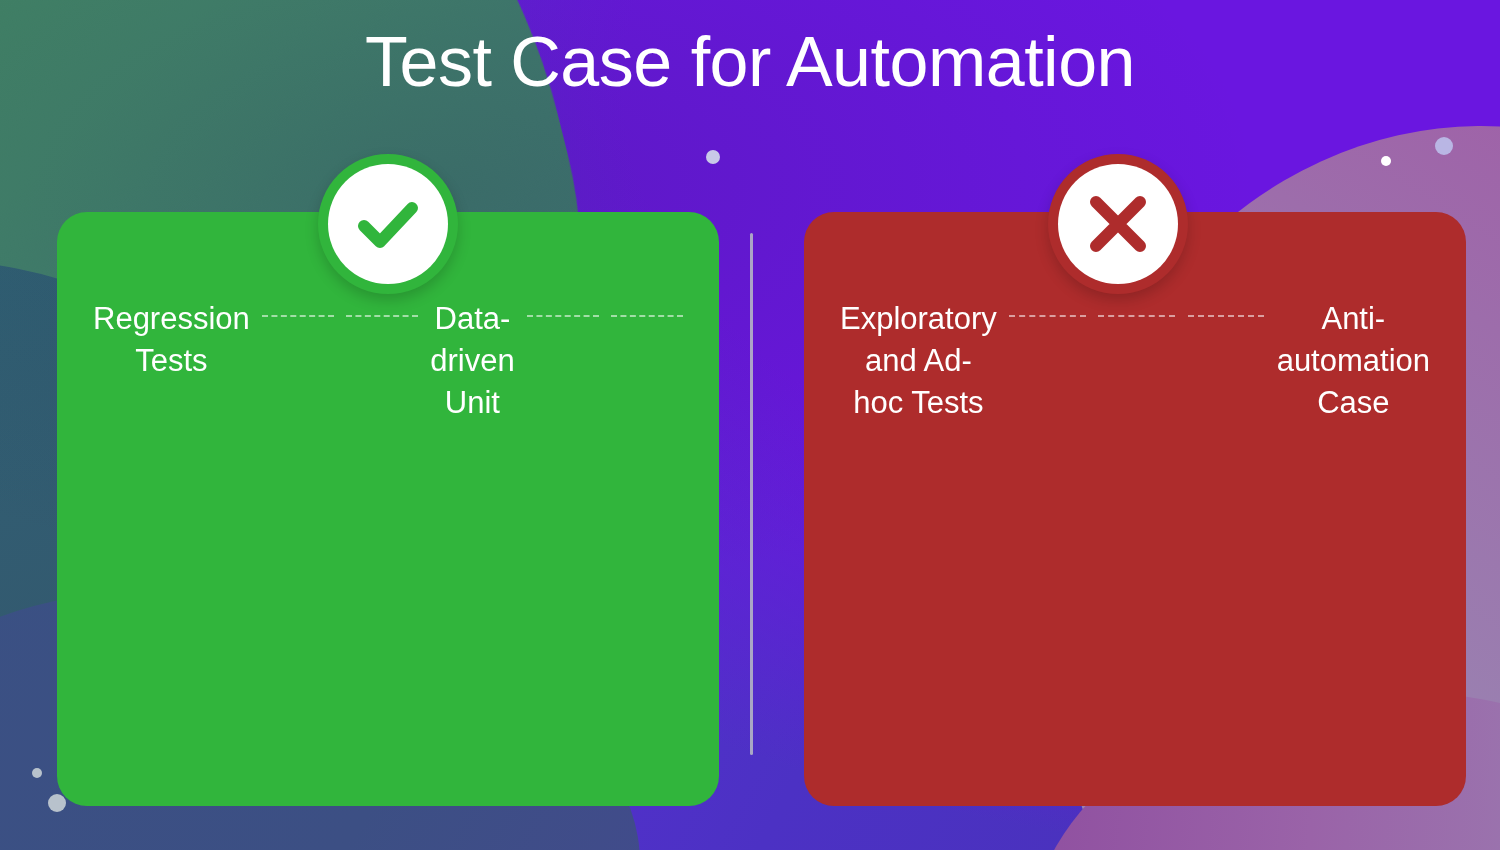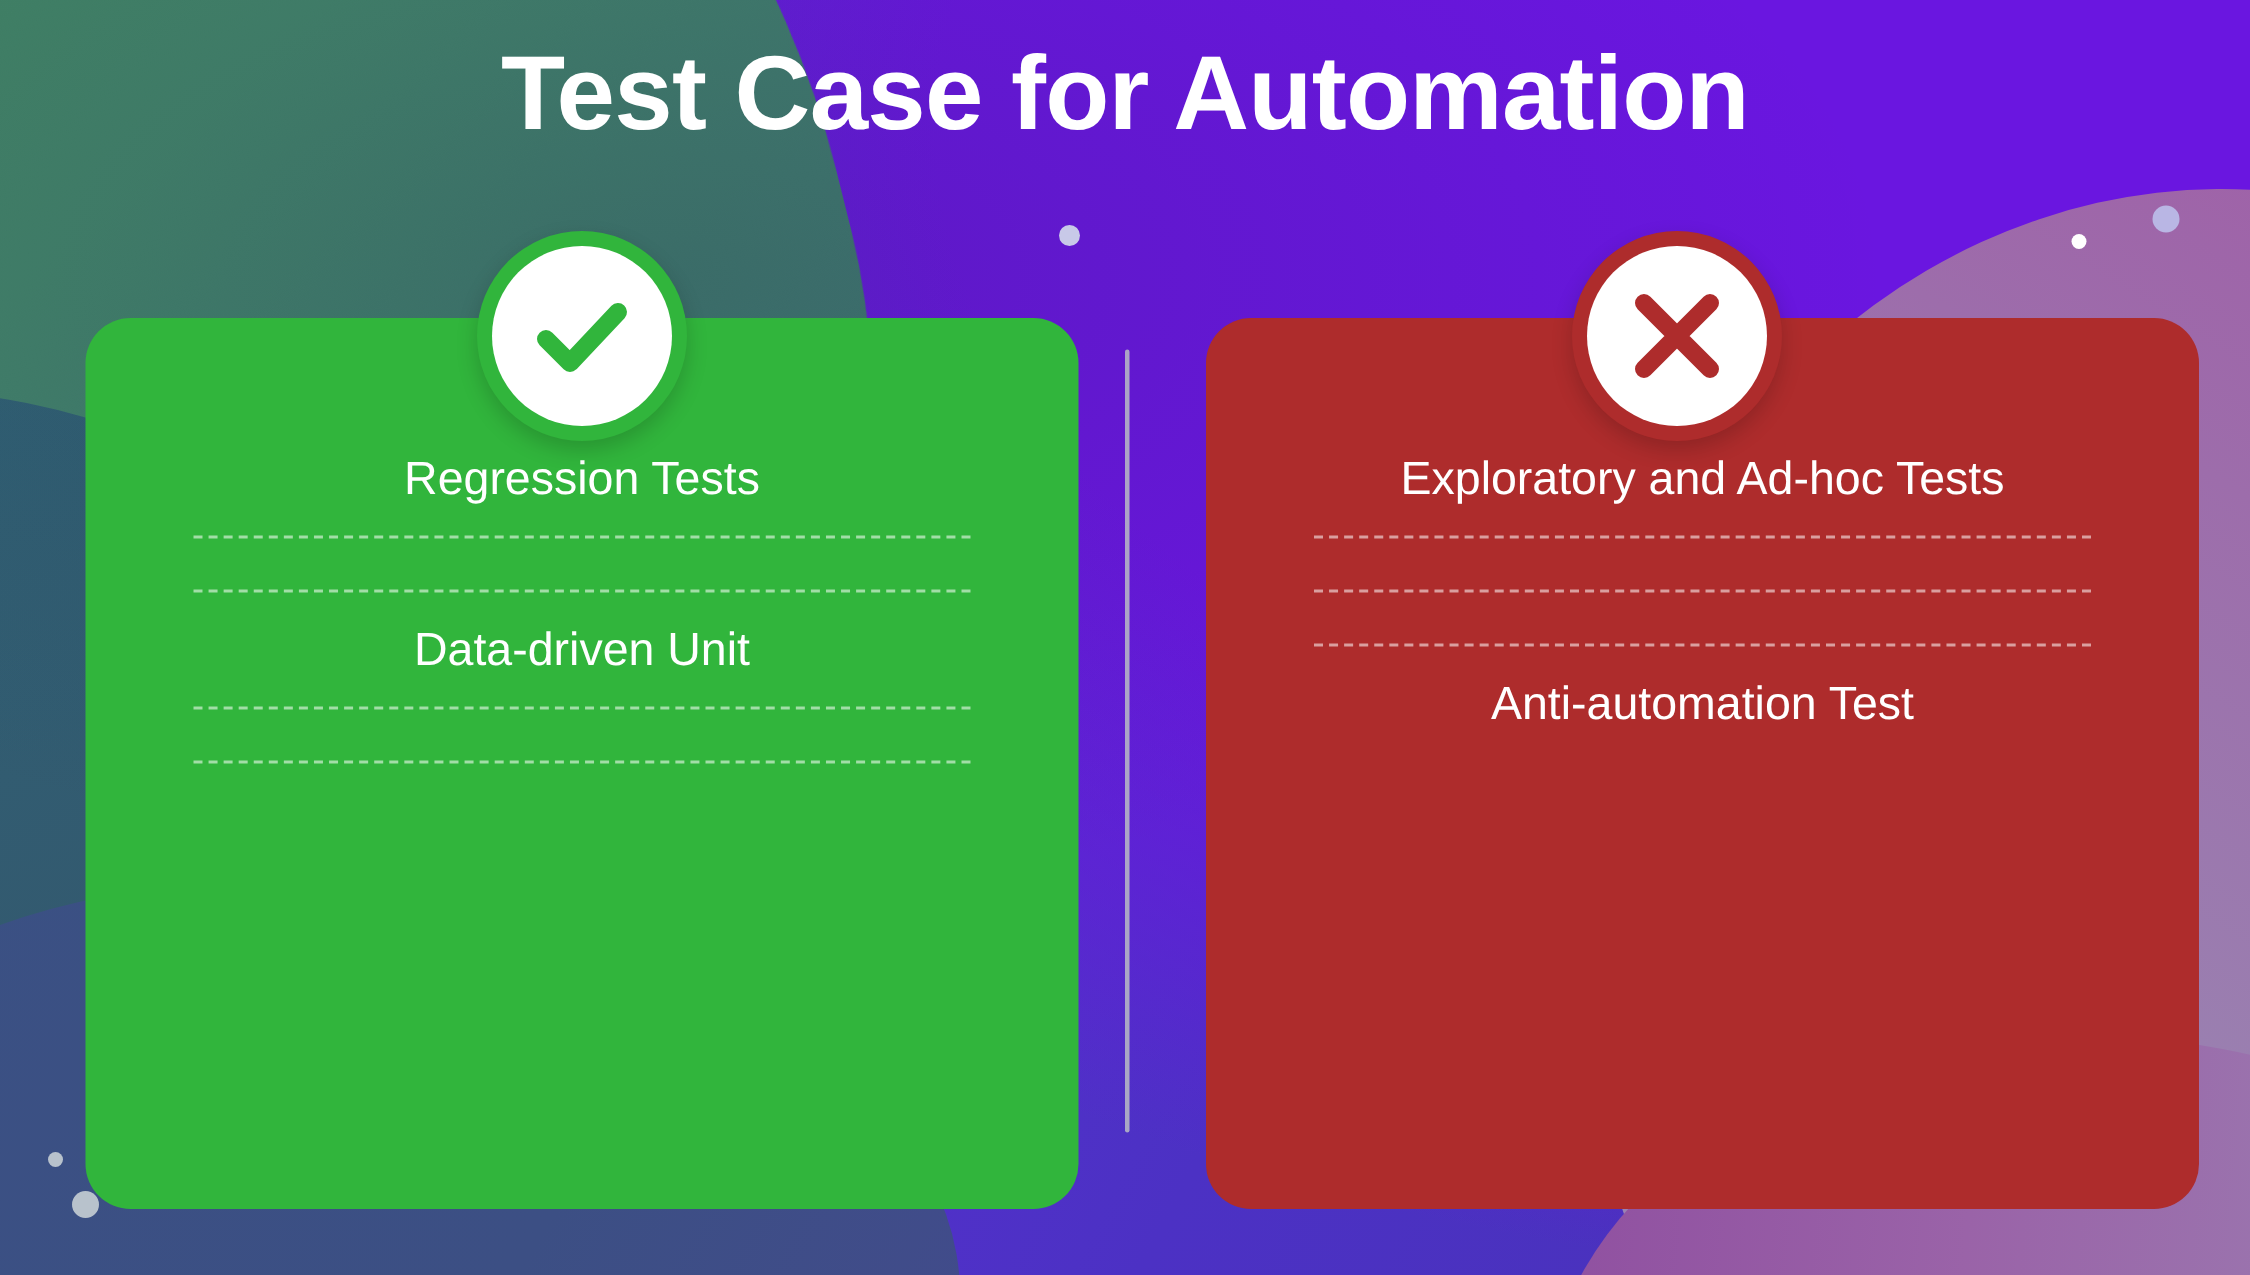--- a/index.html
+++ b/index.html
@@ -72,21 +72,21 @@
   
   .dot { position:absolute; border-radius:50%; }
 
   
   .title {
     position:absolute;
     top:24px; left:0; width:1500px;
     text-align:center;
     color:#ffffff;
     font-size:70px;
-    font-weight:bold;
+    font-weight:normal;
     letter-spacing:-0.5px;
     line-height:1.1;
   }
 
   
   .card {
     position:absolute;
     top:212px;
     width:662px;
     height:594px;
@@ -95,21 +95,21 @@
     display:flex;
     flex-direction:column;
     align-items:center;
   }
   .card-green { left:57px;  background:#31b53c; }
   .card-red   { left:804px; background:#ae2c2c; }
 
   .card-inner {
     width:100%;
     display:flex;
-    flex-direction:column;
+    flex-direction:row;
     align-items:flex-start;
     justify-content:flex-start;
   }
 
   .item {
     width:100%;
     text-align:center;
     color:#ffffff;
     font-size:31px;
     font-weight:500;
@@ -205,21 +205,21 @@
         <div class="item">Exploratory and Ad-hoc Tests</div>
         <div style="width: 100%; display: flex; justify-content: center; padding: 17px 0px;">
           <div class="sep"></div>
         </div>
         <div style="width: 100%; display: flex; justify-content: center; padding: 17px 0px;">
           <div class="sep"></div>
         </div>
         <div style="width: 100%; display: flex; justify-content: center; padding: 17px 0px;">
           <div class="sep"></div>
         </div>
-        <div class="item">Anti-automation Test</div>
+        <div class="item">Anti-automation Case</div>
       </div>
   </div>
 
   <div class="badge badge-green">
     <div class="badge-face">
       <span>
         <svg width="84" height="84" viewBox="0 0 84 84">
           <path d="M18 44 L34 60 L66 26" fill="none" stroke="#31b53c" stroke-width="12" stroke-linecap="round" stroke-linejoin="round"></path>
         </svg>
       </span>

